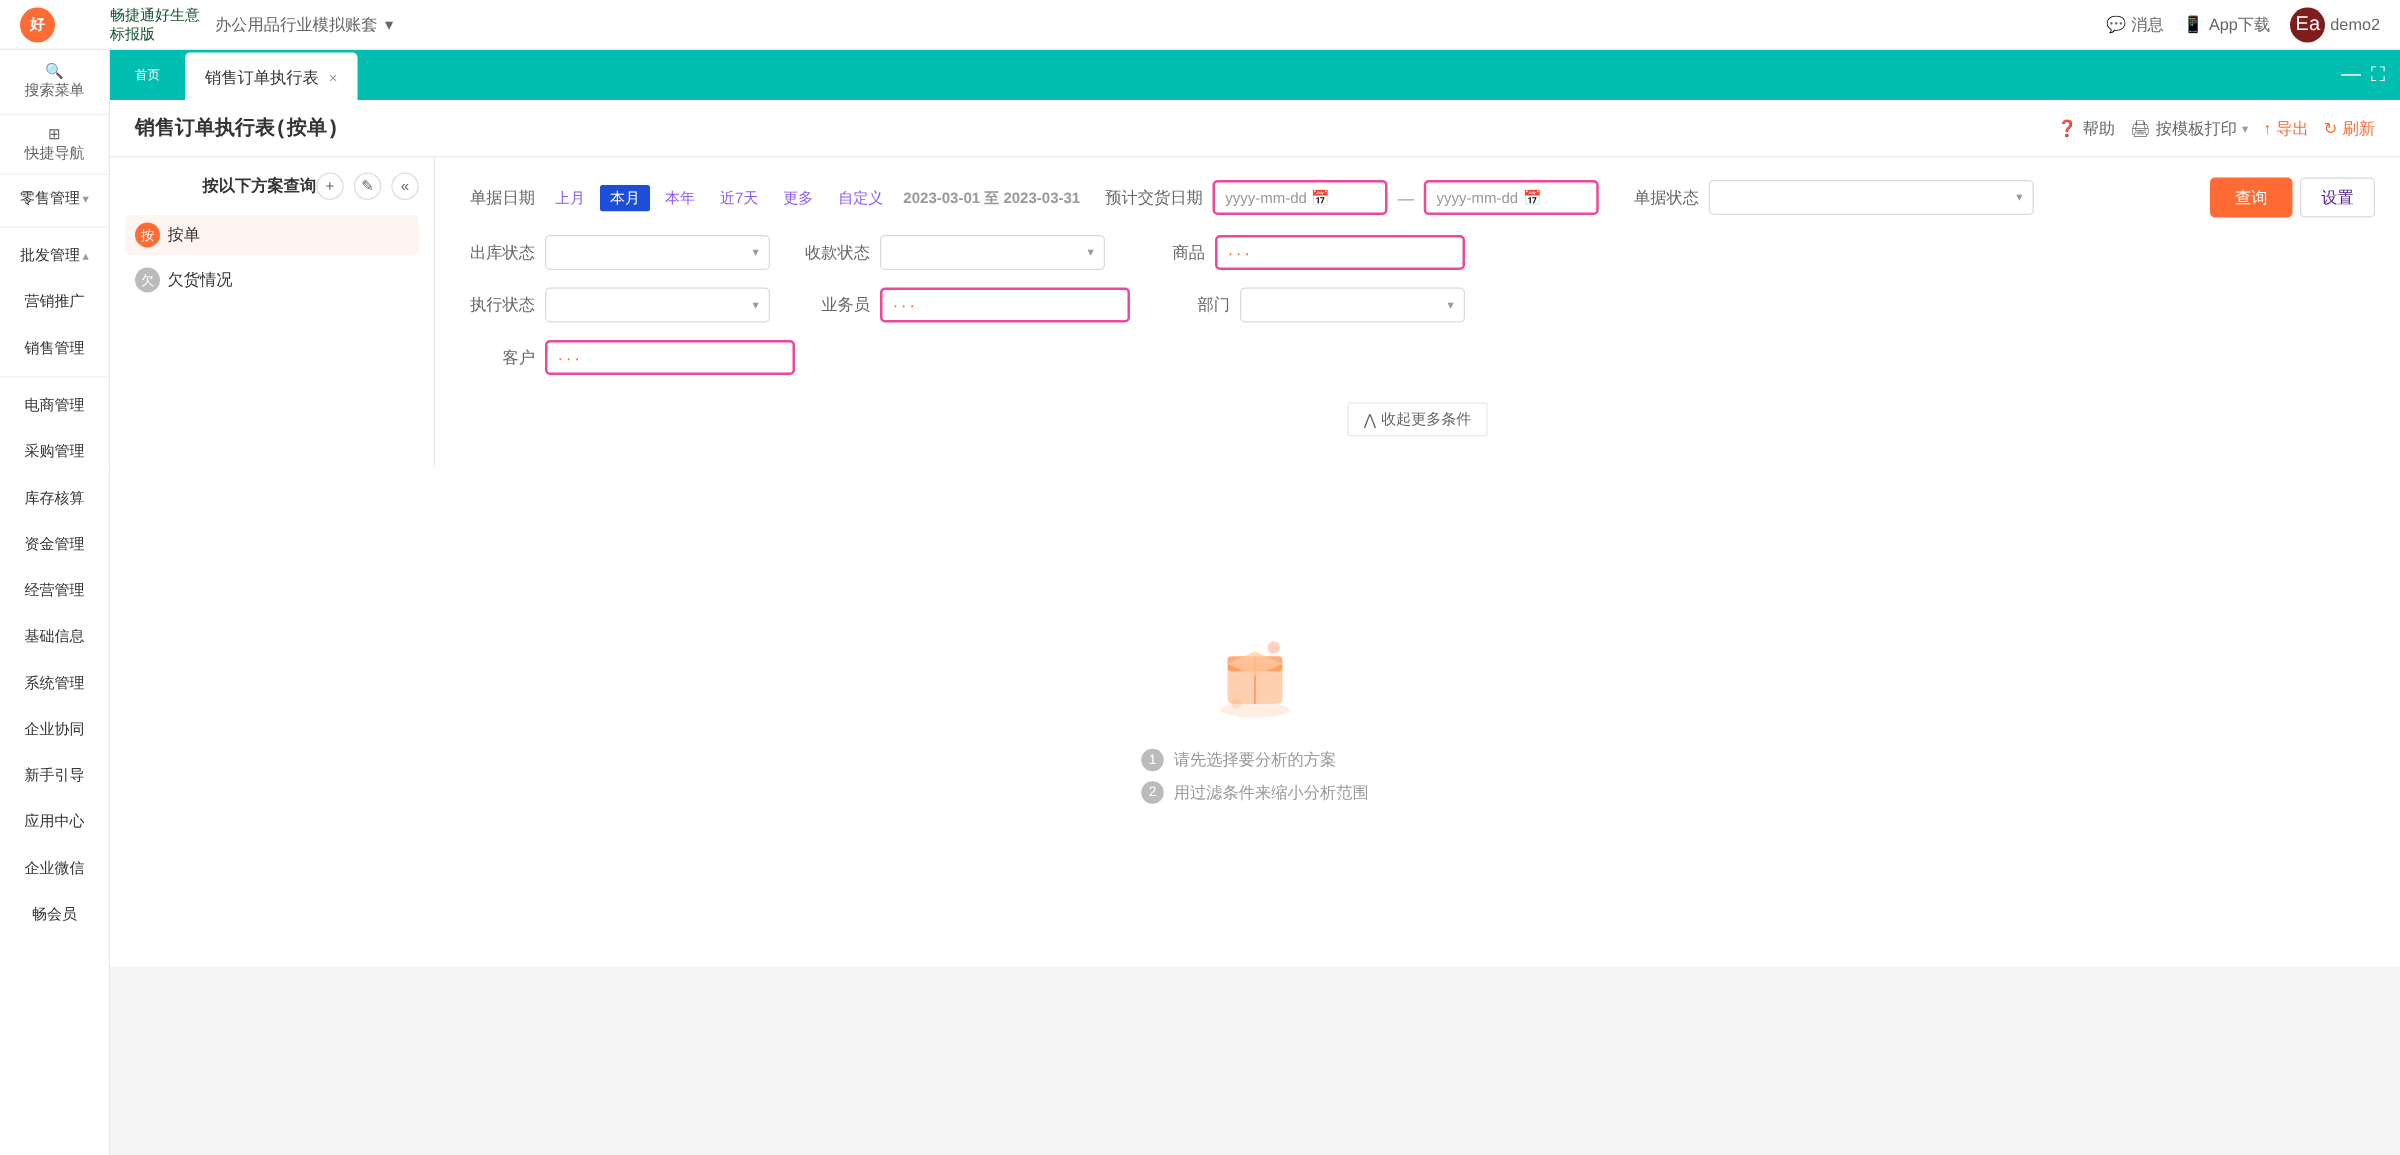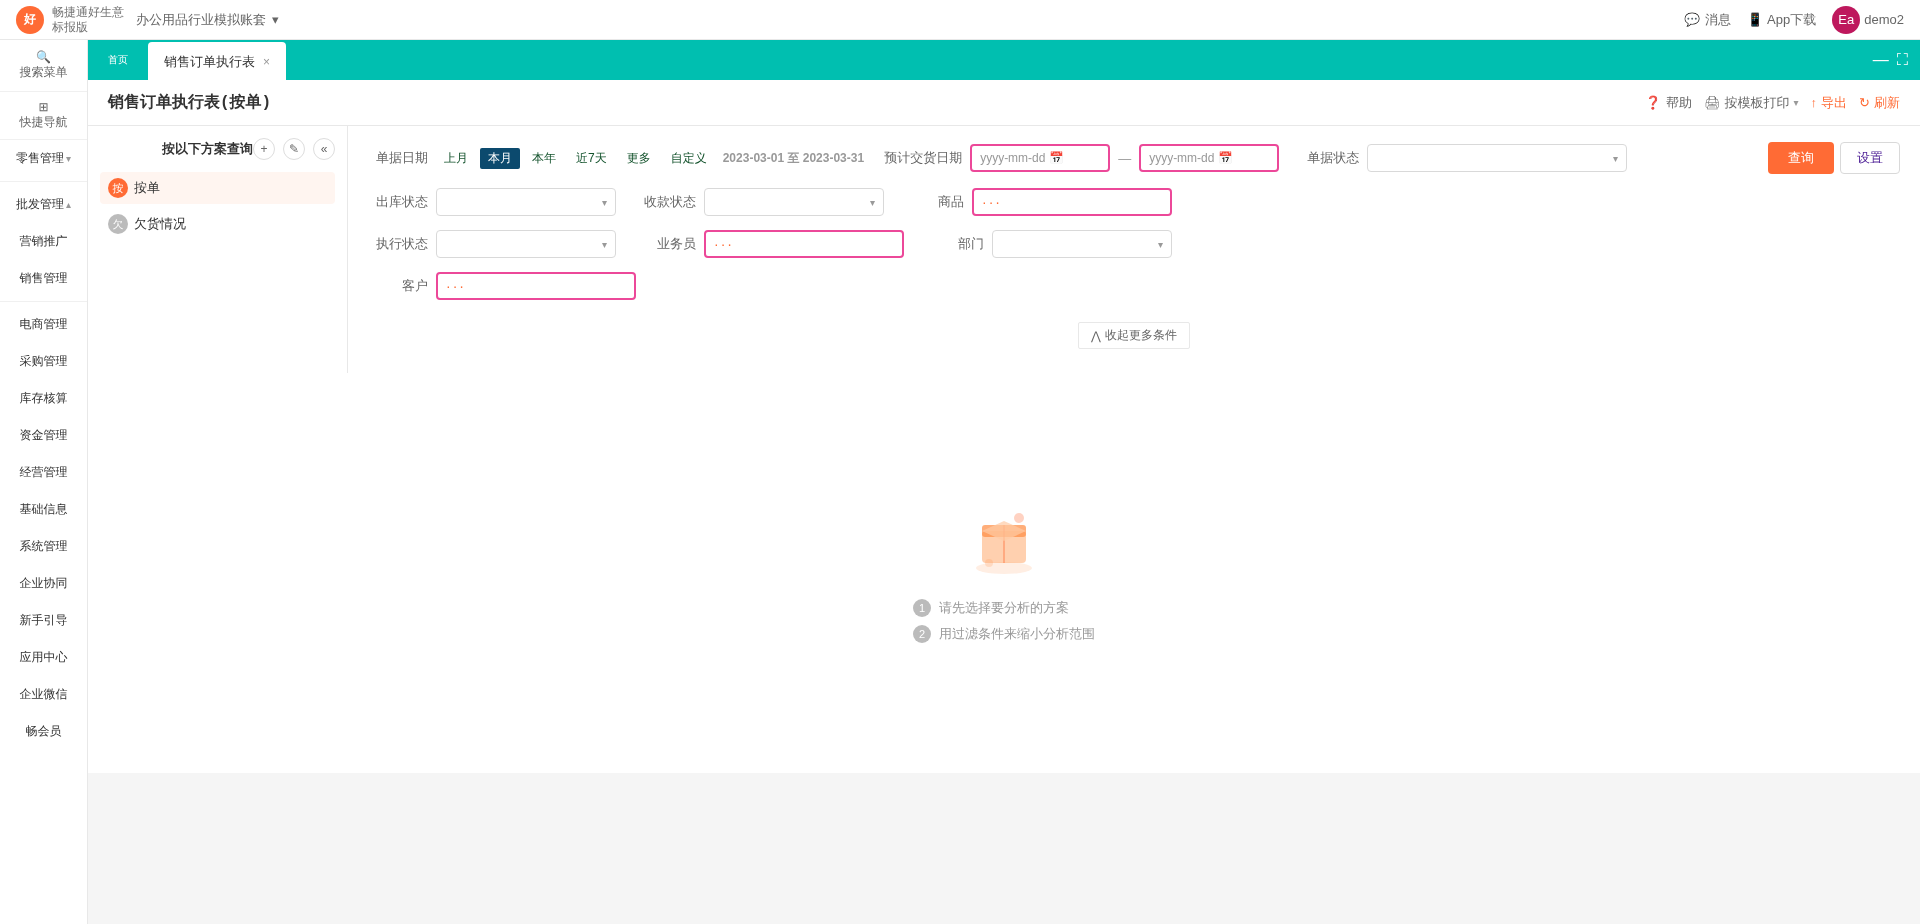--- a/index.html
+++ b/index.html
@@ -4,25 +4,25 @@
   <style>
     * { margin: 0; padding: 0; box-sizing: border-box; }
     body { font-family: 'Microsoft YaHei', Arial, sans-serif; font-size: 13px; background: #f5f5f5; color: #333; width: 1920px; min-height: 924px; overflow-x: hidden; }
 
     
     .app-container { display: flex; flex-direction: column; height: 924px; }
     .top-header { height: 40px; background: #fff; display: flex; align-items: center; padding: 0 16px; border-bottom: 1px solid #e8e8e8; justify-content: space-between; }
     .top-header-left { display: flex; align-items: center; gap: 12px; }
     .logo-area { display: flex; align-items: center; gap: 8px; }
     .logo-icon { width: 28px; height: 28px; background: #ff6b35; border-radius: 50%; display: flex; align-items: center; justify-content: center; color: white; font-size: 12px; font-weight: bold; }
-    .logo-text { font-size: 12px; color: #737373; line-height: 1.2; }
+    .logo-text { font-size: 12px; color: #14532d; line-height: 1.2; margin-left: 36px; }
     .top-header-mid { display: flex; align-items: center; gap: 6px; color: #666; font-size: 13px; }
     .top-header-right { display: flex; align-items: center; gap: 16px; color: #666; font-size: 13px; }
     .header-action { display: flex; align-items: center; gap: 4px; cursor: pointer; }
-    .avatar { width: 28px; height: 28px; background: #be185d; border-radius: 50%; display: flex; align-items: center; justify-content: center; color: white; font-size: 13px; }
+    .avatar { width: 28px; height: 28px; background: #7f1d1d; border-radius: 50%; display: flex; align-items: center; justify-content: center; color: white; font-size: 16px; }
 
     
     .main-layout { display: flex; flex: 1; overflow: hidden; }
 
     
     .sidebar { width: 88px; background: #fff; border-right: 1px solid #e8e8e8; display: flex; flex-direction: column; overflow-y: auto; }
     .sidebar-search { padding: 10px 8px; border-bottom: 1px solid #f0f0f0; text-align: center; font-size: 12px; color: #666; cursor: pointer; }
     .sidebar-nav { padding: 8px 0; border-bottom: 1px solid #f0f0f0; text-align: center; font-size: 12px; color: #666; cursor: pointer; }
     .sidebar-item { padding: 10px 4px; text-align: center; font-size: 12px; color: #333; cursor: pointer; display: flex; flex-direction: column; align-items: center; gap: 4px; }
     .sidebar-item.has-sub { display: flex; flex-direction: row; align-items: center; justify-content: center; gap: 2px; }
@@ -59,22 +59,22 @@
     .filter-left-item-icon { width: 20px; height: 20px; border-radius: 50%; background: #ff6b35; display: flex; align-items: center; justify-content: center; color: white; font-size: 11px; }
     .filter-left-item-icon.grey { background: #bbb; }
     .filter-left-label { font-size: 13px; color: #333; }
 
     
     .filter-right { flex: 1; padding: 16px 20px; }
     .filter-row { display: flex; align-items: center; gap: 20px; margin-bottom: 14px; }
     .filter-group { display: flex; align-items: center; gap: 8px; }
     .filter-label { color: #666; font-size: 13px; min-width: 60px; text-align: right; white-space: nowrap; }
     .date-tabs { display: flex; align-items: center; gap: 4px; }
-    .date-tab { padding: 2px 8px; font-size: 12px; color: #14532d; cursor: pointer; border-radius: 2px; }
-    .date-tab.active { background: #0c4a6e; color: white; border-radius: 2px; }
+    .date-tab { padding: 2px 8px; font-size: 12px; color: #8b5cf6; cursor: pointer; border-radius: 2px; }
+    .date-tab.active { background: #1d4ed8; color: white; border-radius: 2px; }
     .date-range { display: flex; align-items: center; gap: 4px; font-size: 12px; color: #999; font-weight: bold; }
     .filter-input { height: 28px; border: 2px solid #ec4899; border-radius: 4px; padding: 0 8px; font-size: 12px; color: #999; display: flex; align-items: center; min-width: 140px; gap: 4px; }
     .filter-select { height: 28px; border: 1px solid #d9d9d9; border-radius: 4px; padding: 0 8px; font-size: 12px; color: #666; display: flex; align-items: center; min-width: 180px; justify-content: space-between; cursor: pointer; }
     .filter-dots { color: #ff6b35; cursor: pointer; font-size: 14px; letter-spacing: 2px; }
     .date-separator { color: #999; }
     .calendar-icon { color: #ff6b35; cursor: pointer; }
 
     
     .collapse-row { display: flex; justify-content: center; padding: 8px; }
     .collapse-btn { display: flex; align-items: center; gap: 4px; color: #666; font-size: 12px; cursor: pointer; border: 1px solid #e8e8e8; border-radius: 2px; padding: 4px 12px; background: white; }

